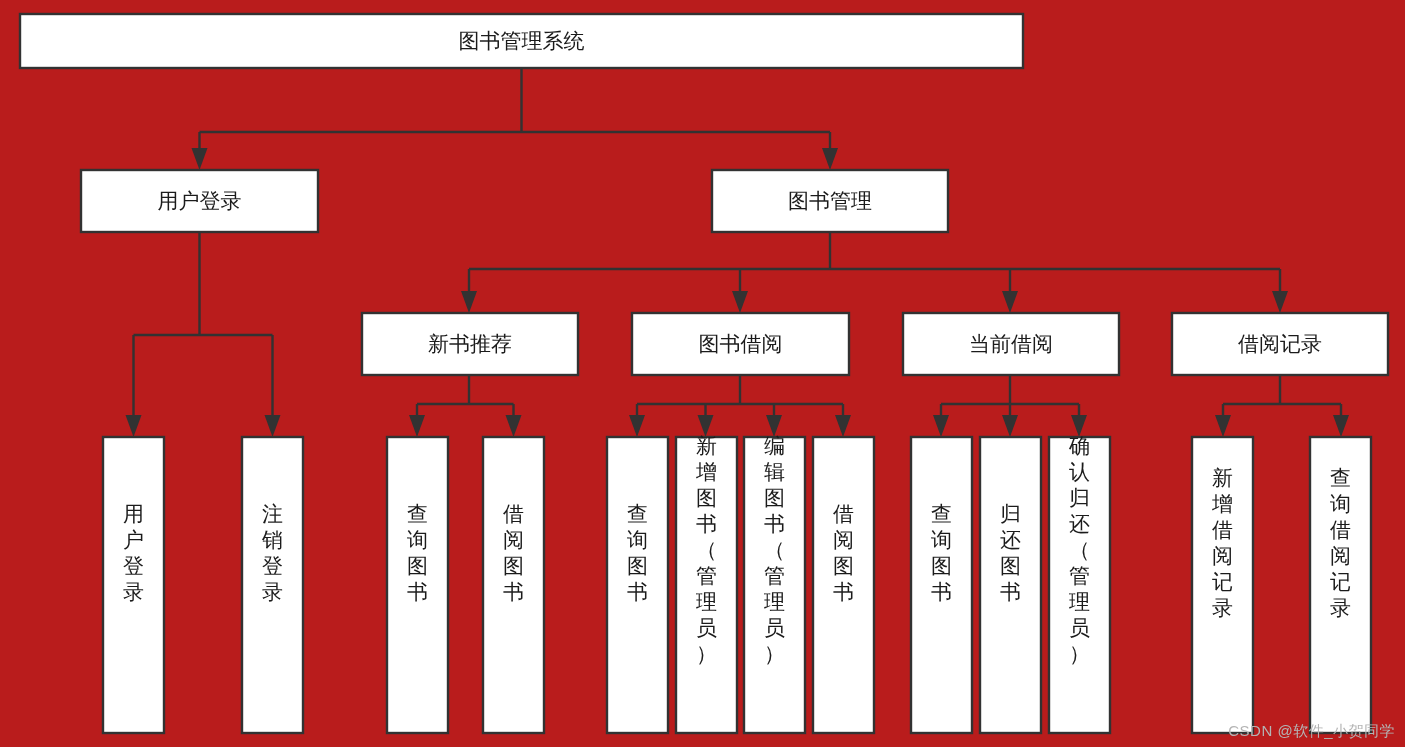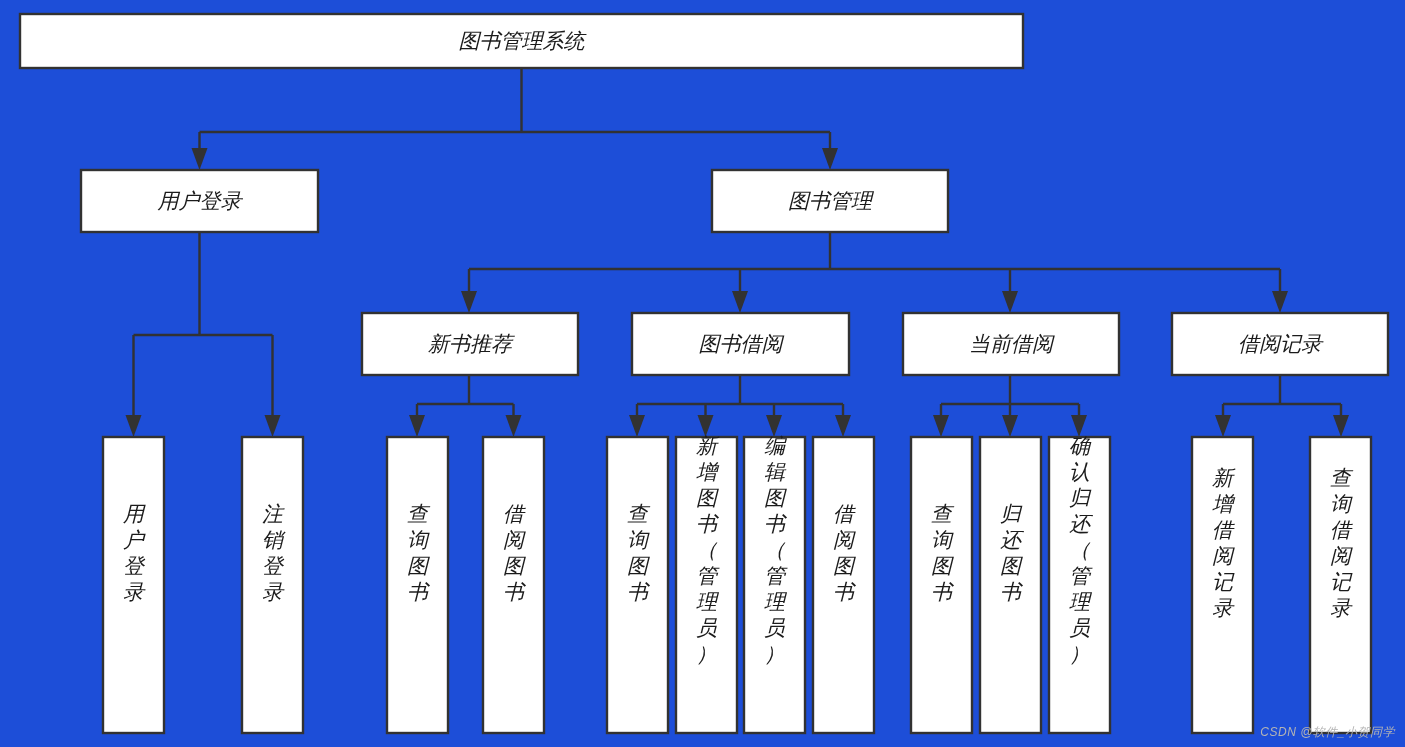--- a/index.html
+++ b/index.html
@@ -10,22 +10,21 @@
   body {
     width: 1405px;
     height: 747px;
     font-family: "Liberation Sans", sans-serif;
     overflow: hidden;
   }
   #diagram-root {
     position: relative;
     width: 1405px;
     height: 747px;
-    background: #1d4ed8;
-    font-style: italic;
+    background: #b91c1c;
   }
   svg.diagram-canvas {
     position: absolute;
     top: 0;
     left: 0;
     width: 1405px;
     height: 747px;
     display: block;
   }
   .node-box {
@@ -54,21 +53,21 @@
   }
   .arrow-head {
     fill: #323232;
     stroke: none;
   }
   .watermark {
     position: absolute;
     right: 10px;
     bottom: 6px;
     font-family: "Liberation Sans", sans-serif;
-    font-size: 12px;
+    font-size: 15px;
     color: #b4b4b4;
     letter-spacing: 0.5px;
     white-space: nowrap;
     user-select: none;
   }
 </style>
 </head>
 <body>
 
 <div id="diagram-root">

